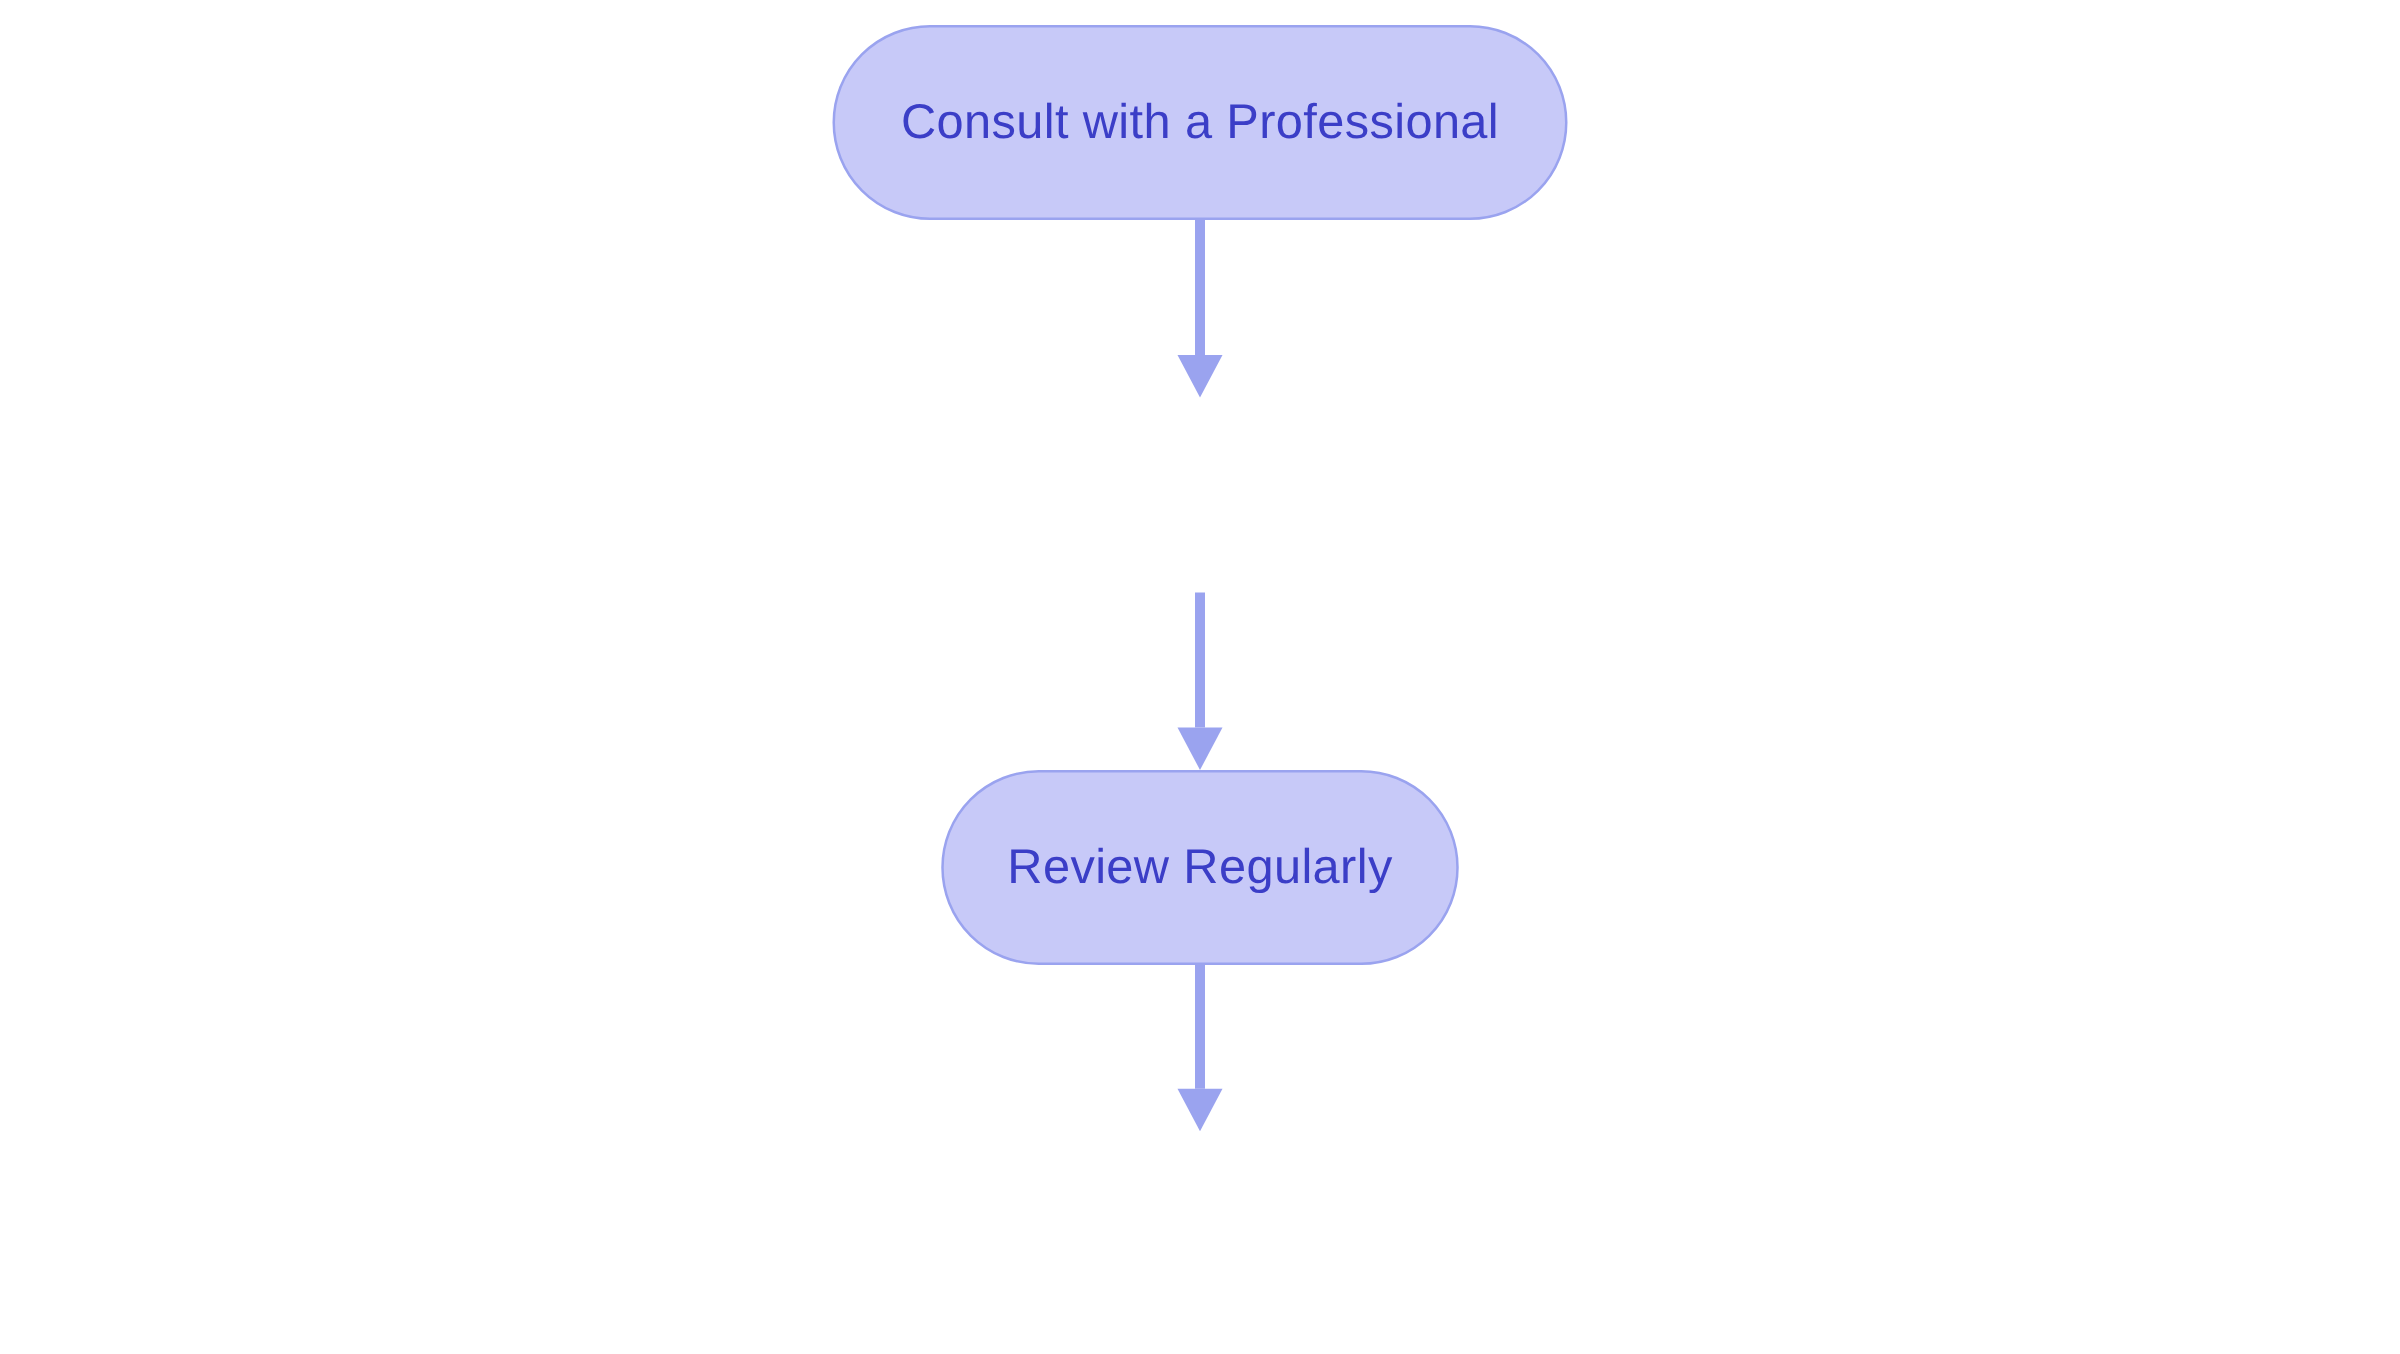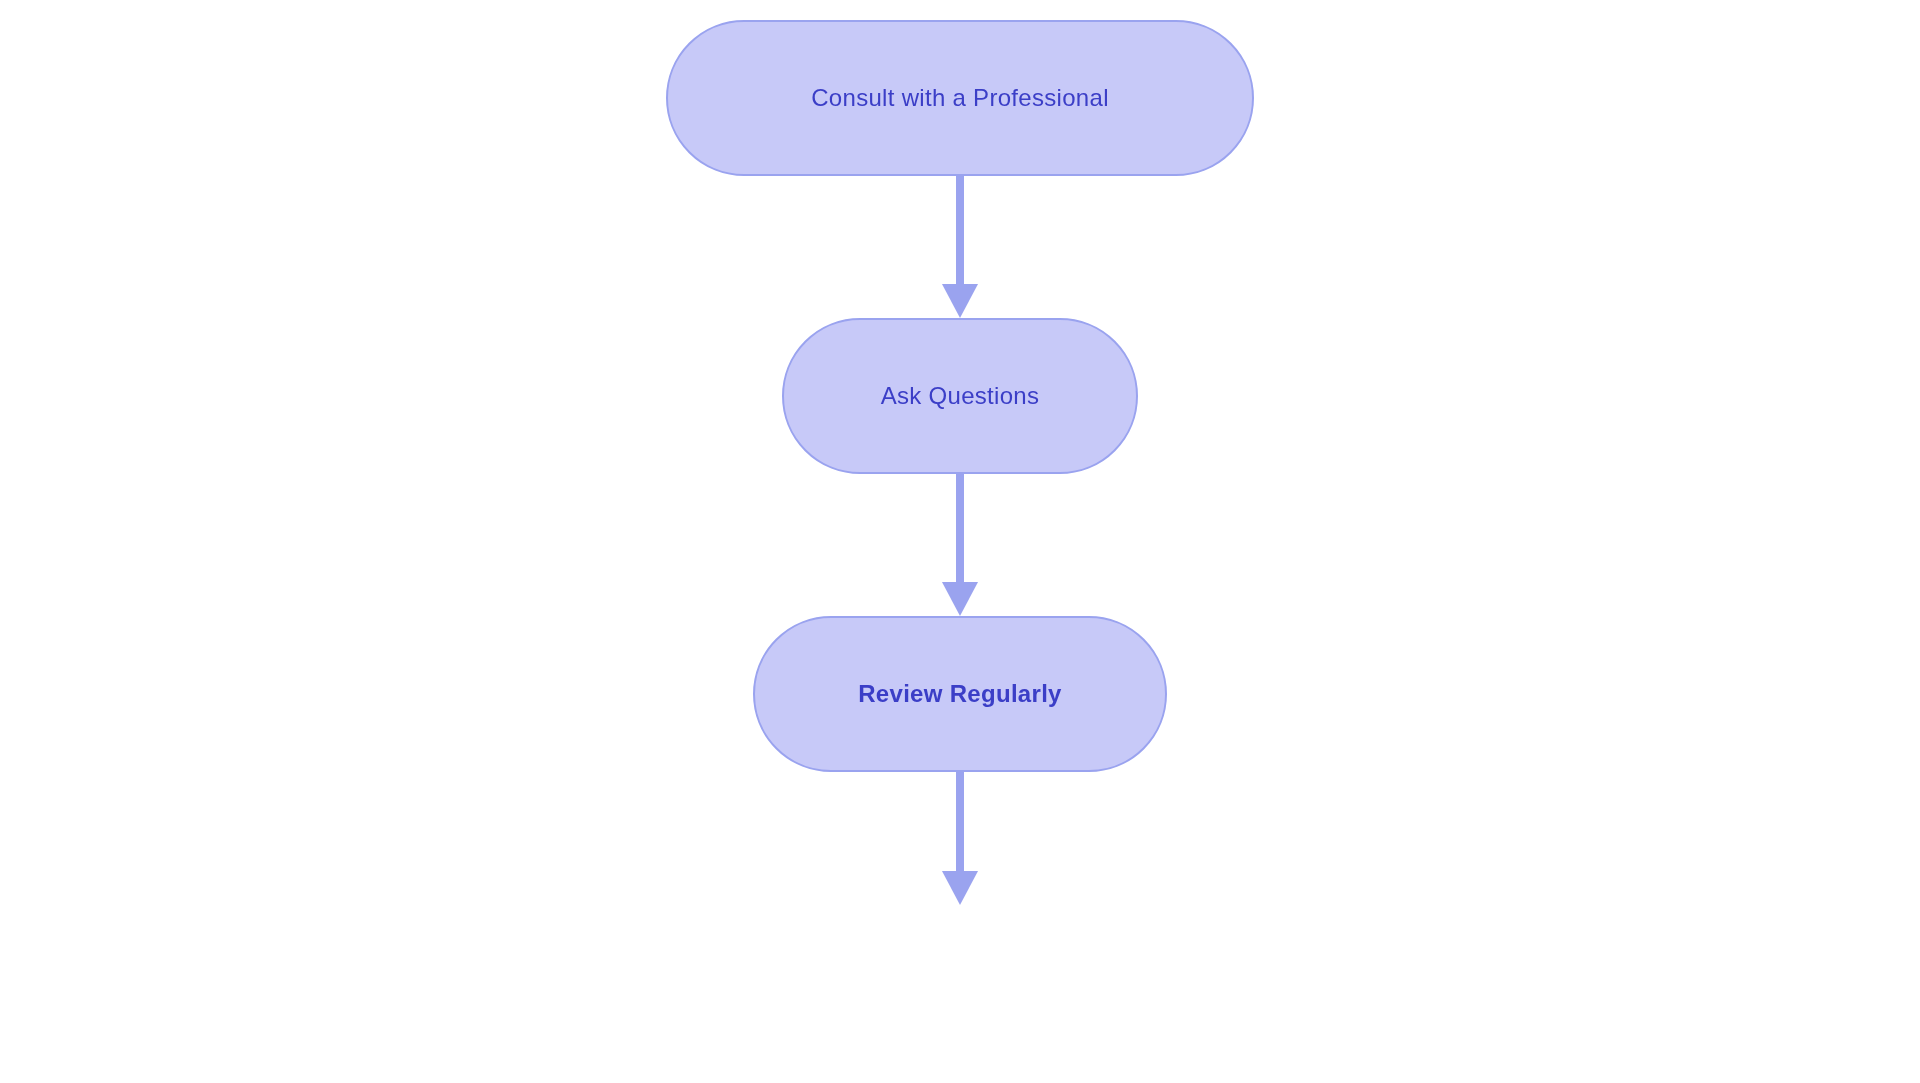--- a/index.html
+++ b/index.html
@@ -23,27 +23,27 @@
     box-sizing: border-box;
     background: var(--node-fill, #c7c9f8);
     border: 2.5px solid var(--node-border, #9aa3ef);
     border-radius: 78px;
     display: flex;
     align-items: center;
     justify-content: center;
   }
   .flow-node .node-label {
     color: var(--node-text, #3b3ec7);
-    font-size: 24px;
+    font-size: 39px;
     letter-spacing: 0.3px;
     white-space: nowrap;
   }
   .node-1 { top: 20px;  width: 588px; }
   .node-2 { top: 318px; width: 356px; }
-  .node-3 { top: 616px; width: 414px; font-weight: bold; }
+  .node-3 { top: 616px; width: 414px; }
   .node-4 { top: 905px; width: 528px; }
 
   .flow-arrow { position: absolute; left: 50%; transform: translateX(-50%); width: 36px; }
   .flow-arrow .stem {
     position: absolute;
     left: 50%;
     transform: translateX(-50%);
     width: 8px;
     background: var(--arrow, #9aa3ef);
   }
@@ -73,23 +73,20 @@
 
   <div class="flow-node node-1">
     <span class="node-label">Consult with a Professional</span>
   </div>
 
   <div class="flow-arrow arrow-1">
     <div class="stem"></div>
     <div class="head"></div>
   </div>
 
-  <div class="flow-node node-2">
-    <span class="node-label">Ask Questions</span>
-  </div>
 
   <div class="flow-arrow arrow-2">
     <div class="stem"></div>
     <div class="head"></div>
   </div>
 
   <div class="flow-node node-3">
     <span class="node-label">Review Regularly</span>
   </div>
 

